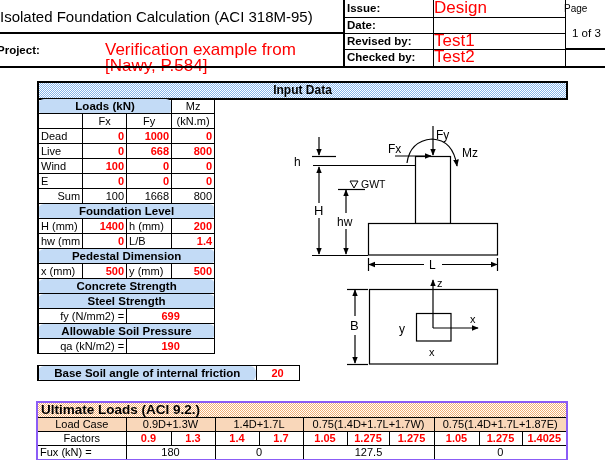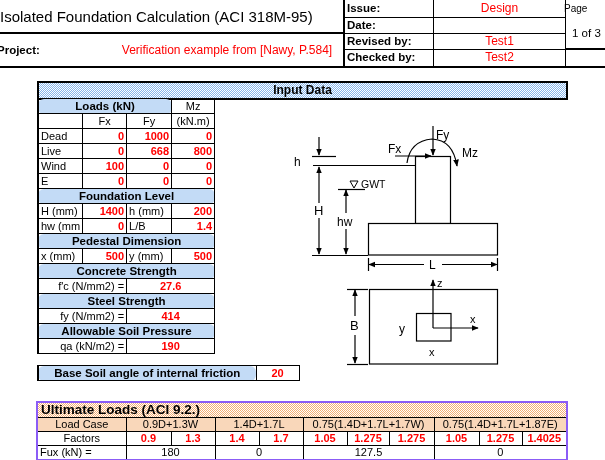--- a/index.html
+++ b/index.html
@@ -5,21 +5,21 @@
   html, body { margin:0; padding:0; }
   body {
     width:605px; height:460px; overflow:hidden; position:relative;
     background:#ffffff; font-family:"Liberation Sans", sans-serif; color:#000;
     font-size:11px;
   }
   .abs { position:absolute; }
   .hline { position:absolute; background:#000; }
   .vline { position:absolute; background:#000; }
   .hdr-lbl { position:absolute; font-weight:bold; font-size:11.5px; line-height:16px; }
-  .hdr-val { position:absolute; text-align:center; font-size:12px; line-height:16px; color:#ff0000; }
+  .hdr-val { position:absolute; font-size:17px; line-height:16px; color:#ff0000; }
 
   .blue-hatch { background: repeating-conic-gradient(#86b6ec 0 25%, #ffffff 0 50%) 0 0/2px 2px; }
   .orange-hatch { background: repeating-conic-gradient(#f3ae74 0 25%, #ffffff 0 50%) 0 0/2px 2px; }
 
   .input-title {
     position:absolute; left:37px; top:81px; width:527px; height:15px;
     border:2px solid #000; text-align:center; font-weight:bold; font-size:12px; line-height:15px;
   }
 
   table.grid { position:absolute; border-collapse:collapse; table-layout:fixed; }
@@ -117,20 +117,26 @@
     <td class="val">0</td>
     <td class="val">0</td>
   </tr>
   <tr>
     <td class="l">E</td>
     <td class="val">0</td>
     <td class="val">0</td>
     <td class="val">0</td>
   </tr>
   <tr>
+    <td class="r">Sum</td>
+    <td class="r">100</td>
+    <td class="r">1668</td>
+    <td class="r">800</td>
+  </tr>
+  <tr>
     <td colspan="4" class="sec blue-hatch">Foundation Level</td>
   </tr>
   <tr>
     <td class="l">H (mm)</td>
     <td class="val">1400</td>
     <td class="l">h (mm)</td>
     <td class="val">200</td>
   </tr>
   <tr>
     <td class="l">hw (mm</td>
@@ -144,29 +150,25 @@
   <tr>
     <td class="l">x (mm)</td>
     <td class="val">500</td>
     <td class="l">y (mm)</td>
     <td class="val">500</td>
   </tr>
   <tr>
     <td colspan="4" class="sec blue-hatch">Concrete Strength</td>
   </tr>
   <tr>
-    <td colspan="2" class="r">f'c (N/mm2) =</td>
-    <td colspan="2" class="valc">27.6</td>
-  </tr>
-  <tr>
     <td colspan="4" class="sec blue-hatch">Steel Strength</td>
   </tr>
   <tr>
     <td colspan="2" class="r">fy (N/mm2) =</td>
-    <td colspan="2" class="valc">414</td>
+    <td colspan="2" class="valc">699</td>
   </tr>
   <tr>
     <td colspan="4" class="sec blue-hatch">Allowable Soil Pressure</td>
   </tr>
   <tr>
     <td colspan="2" class="r">qa (kN/m2) =</td>
     <td colspan="2" class="valc">190</td>
   </tr>
 </tbody>
   </table>

